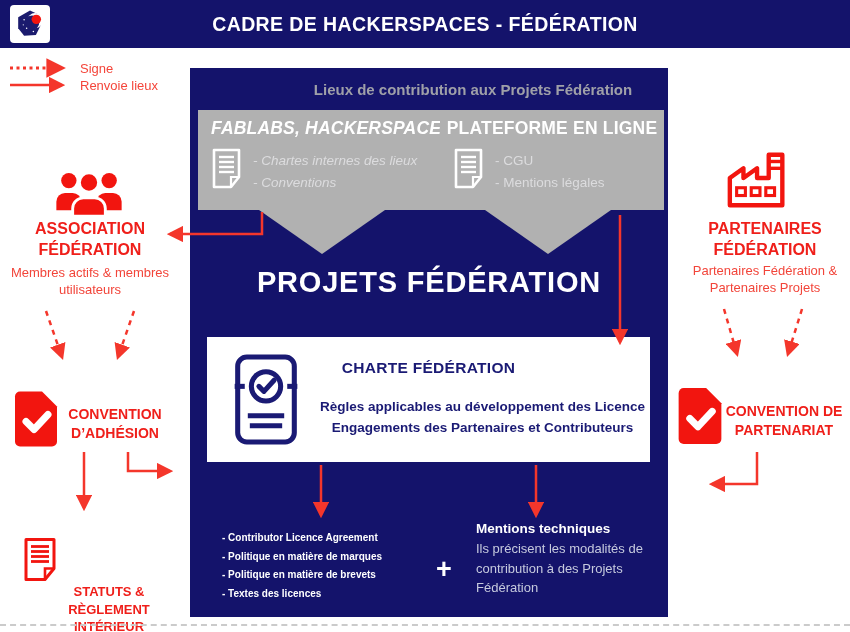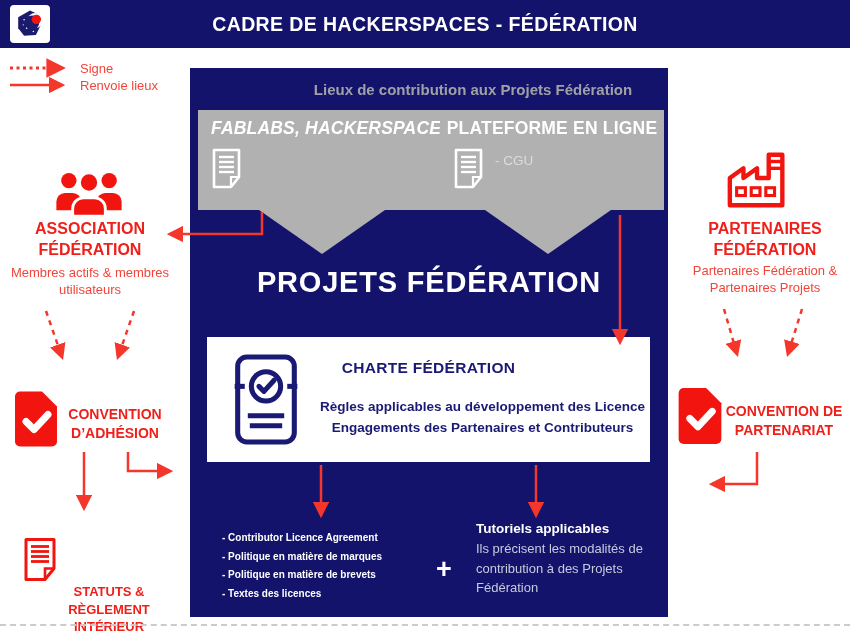--- a/index.html
+++ b/index.html
@@ -97,36 +97,41 @@
       <div class="gbox-title">FABLABS, HACKERSPACES</div>
       <div class="gbox-row">
         <svg width="31" height="41" viewBox="0 0 31 41">
           <path d="M3,2 H28 V29 L20,39 H3 Z" fill="none" stroke="#fff" stroke-width="2.6" stroke-linejoin="round"></path>
           <path d="M20,39 V29 H28" fill="none" stroke="#fff" stroke-width="2.2"></path>
           <line x1="8" y1="9" x2="23" y2="9" stroke="#fff" stroke-width="2.4"></line>
           <line x1="8" y1="14" x2="23" y2="14" stroke="#fff" stroke-width="2.4"></line>
           <line x1="8" y1="19" x2="23" y2="19" stroke="#fff" stroke-width="2.4"></line>
           <line x1="8" y1="24" x2="23" y2="24" stroke="#fff" stroke-width="2.4"></line>
         </svg>
+        <div class="gbox-list">
+          <div>- Chartes internes des lieux</div>
+          <div>- Conventions</div>
+        </div>
       </div>
     </div>
 
     <div class="gbox gbox2">
       <div class="gbox-title">PLATEFORME EN LIGNE</div>
       <div class="gbox-row">
         <svg width="31" height="41" viewBox="0 0 31 41">
           <path d="M3,2 H28 V29 L20,39 H3 Z" fill="none" stroke="#fff" stroke-width="2.6" stroke-linejoin="round"></path>
           <path d="M20,39 V29 H28" fill="none" stroke="#fff" stroke-width="2.2"></path>
           <line x1="8" y1="9" x2="23" y2="9" stroke="#fff" stroke-width="2.4"></line>
           <line x1="8" y1="14" x2="23" y2="14" stroke="#fff" stroke-width="2.4"></line>
           <line x1="8" y1="19" x2="23" y2="19" stroke="#fff" stroke-width="2.4"></line>
           <line x1="8" y1="24" x2="23" y2="24" stroke="#fff" stroke-width="2.4"></line>
         </svg>
         <div class="gbox-list">
           <div>- CGU</div>
+          <div>- Mentions légales</div>
         </div>
       </div>
     </div>
 
     <div class="chev chev1"></div>
     <div class="chev chev2"></div>
 
     <div class="projects-title">PROJETS FÉDÉRATION</div>
 
     <div class="charte">
@@ -147,21 +152,21 @@
     </div>
 
     <div class="doc-list">
       <div>- Contributor Licence Agreement</div>
       <div>- Politique en matière de marques</div>
       <div>- Politique en matière de brevets</div>
       <div>- Textes des licences</div>
     </div>
     <div class="plus">+</div>
     <div class="tutorials">
-      <div class="tut-title">Tutoriels applicables</div>
+      <div class="tut-title">Mentions techniques</div>
       <div class="tut-desc">Ils précisent les modalités de contribution à des Projets Fédération</div>
     </div>
   </div>
 
   <svg class="icon-abs" style="left:54px;top:170px;" width="70" height="48" viewBox="0 0 72 50">
     <circle cx="15" cy="11" r="8" fill="#f2150f"></circle>
     <path d="M2,42 v-9 a9,9 0 0 1 9,-9 h8 a9,9 0 0 1 9,9 v9 z" fill="#f2150f"></path>
     <circle cx="57" cy="11" r="8" fill="#f2150f"></circle>
     <path d="M44,42 v-9 a9,9 0 0 1 9,-9 h8 a9,9 0 0 1 9,9 v9 z" fill="#f2150f"></path>
     <circle cx="36" cy="13" r="10" fill="#f2150f" stroke="#ffffff" stroke-width="3"></circle>

